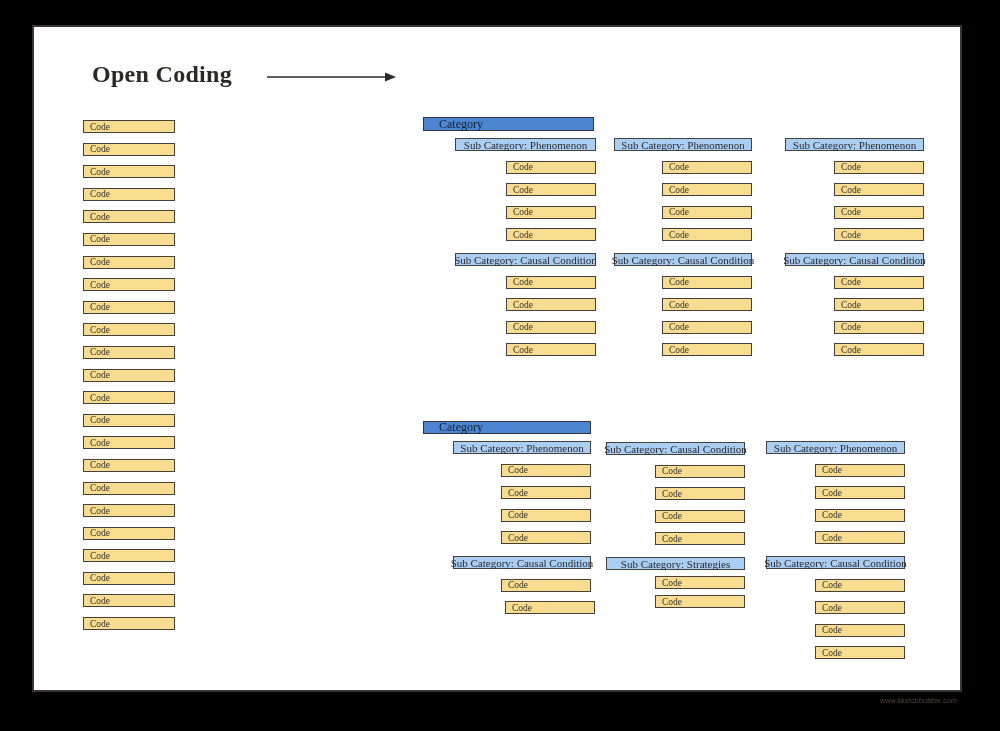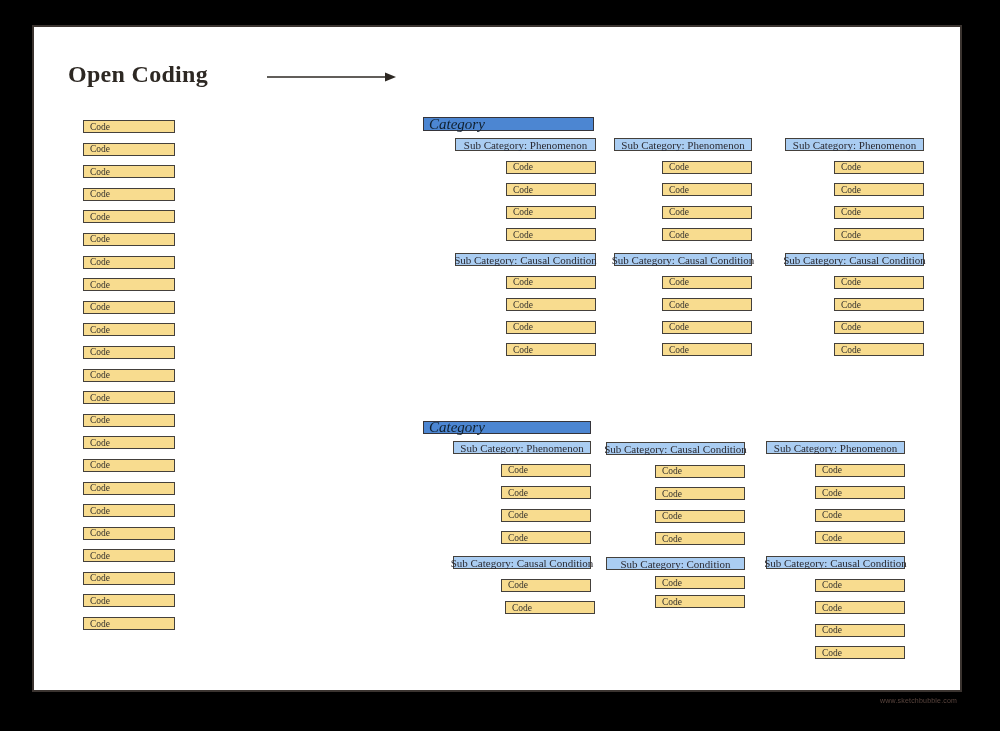--- a/index.html
+++ b/index.html
@@ -11,37 +11,37 @@
   }
   *{margin:0;padding:0;box-sizing:border-box;}
   html,body{width:1000px;height:731px;background:#000;}
   .canvas{position:relative;width:1000px;height:731px;background:#000;overflow:hidden;
           font-family:"Liberation Serif","DejaVu Serif",serif;}
   .page{position:absolute;left:32px;top:25px;width:930px;height:667px;
         background:#ffffff;border:2px solid #3B3430;}
   .layer{position:absolute;left:0;top:0;width:1000px;height:731px;}
 
   .title{position:absolute;font-weight:bold;font-size:24px;color:var(--ink);letter-spacing:.3px;white-space:nowrap;}
-  .title-open{left:68px;top:61px;text-align:center;}
+  .title-open{left:92px;top:61px;text-align:center;}
   .title-axial{left:425px;top:61px;}
   .arrow{position:absolute;left:264px;top:70px;}
 
   
   .open-list{position:absolute;left:83px;top:120px;width:92px;
              display:flex;flex-direction:column;gap:9.6px;}
 
   .code-box{width:90px;height:13px;background:var(--code-fill);
             border:1.5px solid var(--border);
             font-size:9.5px;line-height:10px;padding:0 0 0 6px;color:#33302c;
             display:flex;align-items:center;overflow:hidden;}
   .open-list .code-box{width:92px;}
 
   .category-box{position:absolute;background:var(--cat-fill);
-                border:1.5px solid #35343a;font-size:15px;color:#10202f;
-                display:flex;align-items:center;padding-left:5px;font-style:italic;}
+                border:1.5px solid #35343a;font-size:12px;color:#10202f;
+                display:flex;align-items:center;padding-left:15px;}
   .sec1 .category-box{left:423px;top:117px;width:171px;height:14px;}
   .sec2 .category-box{left:423px;top:421px;width:168px;height:13px;}
 
   .col{position:absolute;display:flex;flex-direction:column;align-items:flex-end;}
   .sec1 .col1{left:455px;top:138px;width:141px;}
   .sec1 .col2{left:614px;top:138px;width:138px;}
   .sec1 .col3{left:785px;top:138px;width:139px;}
   .sec2 .col1{left:453px;top:441px;width:138px;}
   .sec2 .col2{left:606px;top:442px;width:139px;}
   .sec2 .col3{left:766px;top:441px;width:139px;}
@@ -174,21 +174,21 @@
         </div>
       <div class="col col2">
           <div class="group">
             <div class="subcat-box">Sub Category: Causal Condition</div>
             <div class="code-box">Code</div>
             <div class="code-box">Code</div>
             <div class="code-box">Code</div>
             <div class="code-box">Code</div>
           </div>
           <div class="group">
-            <div class="subcat-box">Sub Category: Condition</div>
+            <div class="subcat-box">Sub Category: Strategies</div>
             <div class="code-box">Code</div>
             <div class="code-box">Code</div>
           </div>
         </div>
       <div class="col col3">
           <div class="group">
             <div class="subcat-box">Sub Category: Phenomenon</div>
             <div class="code-box">Code</div>
             <div class="code-box">Code</div>
             <div class="code-box">Code</div>

